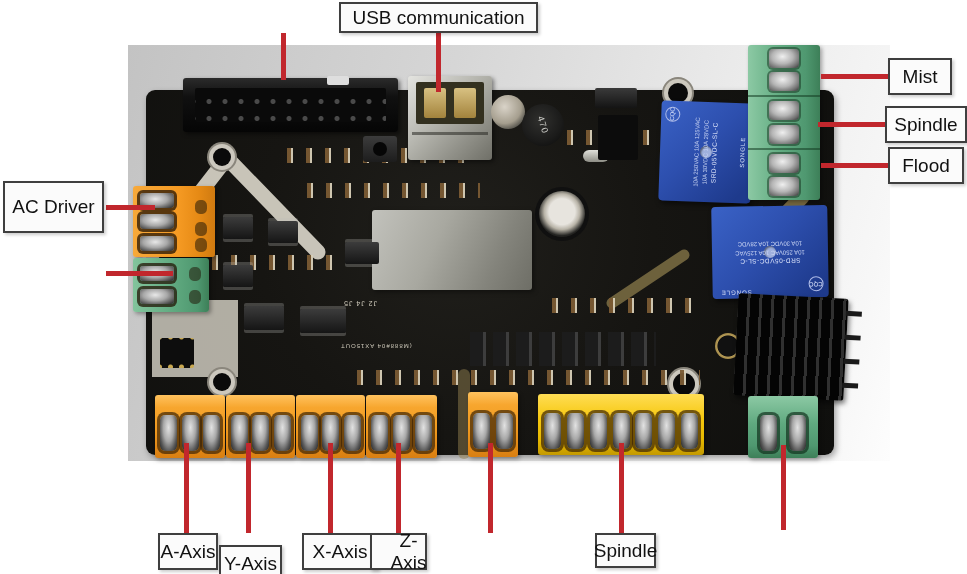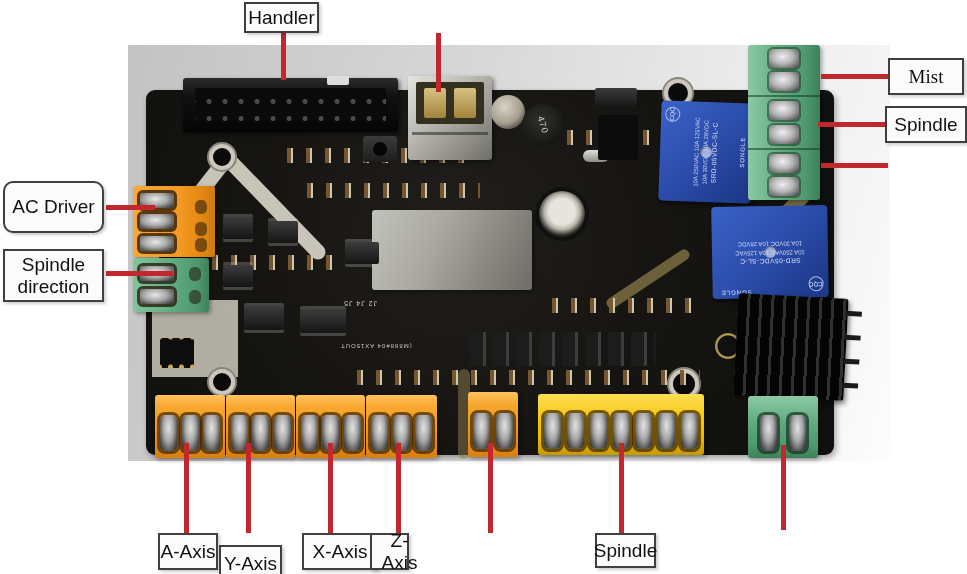--- a/index.html
+++ b/index.html
@@ -118,29 +118,29 @@
   .silk{position:absolute;z-index:4;color:#cfcabb;transform:rotate(180deg);letter-spacing:1px;}
   .silk-jumpers{left:215px;top:255px;font-size:7px;}
   .silk-code{left:212px;top:298px;font-size:6px;}
 
   
   .lbl{position:absolute;z-index:20;background:var(--label_bg,#fbfbfb);border:2px solid var(--label_border,#3f3f3f);
        color:#111;display:flex;align-items:center;justify-content:center;text-align:center;
        font-size:19px;line-height:1.15;box-shadow:2px 2px 3px rgba(0,0,0,.2);box-sizing:border-box;}
   .lbl-handler{left:244px;top:2px;width:75px;height:31px;}
   .lbl-usb{left:339px;top:2px;width:199px;height:31px;}
-  .lbl-mist{left:888px;top:58px;width:76px;height:37px;font-family:Liberation Serif, serif;}
+  .lbl-mist{left:888px;top:58px;width:64px;height:37px;}
   .lbl-spindle{left:885px;top:106px;width:82px;height:37px;}
   .lbl-flood{left:888px;top:147px;width:76px;height:37px;}
-  .lbl-ac{left:3px;top:181px;width:101px;height:52px;border-radius:10px;}
+  .lbl-ac{left:3px;top:181px;width:101px;height:52px;}
   .lbl-sdir{left:3px;top:249px;width:101px;height:53px;padding:2px;}
   .lbl-a{left:158px;top:533px;width:60px;height:37px;}
   .lbl-y{left:219px;top:533px;width:63px;height:37px;margin-top:12px;}
   .lbl-x{left:302px;top:533px;width:76px;height:37px;}
-  .lbl-z{left:370px;top:533px;width:39px;height:37px;padding-left:20px;}
+  .lbl-z{left:370px;top:533px;width:57px;height:37px;padding-left:20px;}
   .lbl-estop{left:455px;top:533px;width:65px;height:37px;}
   .lbl-limits{left:595px;top:533px;width:61px;height:35px;}
   .lbl-power{left:747px;top:530px;width:76px;height:38px;}
 
   .cline{position:absolute;z-index:19;background:var(--callout_red,#c1272d);}
   .v{width:5px;} .h{height:5px;}
   .l-handler{left:281px;top:33px;height:47px;}
   .l-usb{left:436px;top:33px;height:59px;}
   .l-mist{left:821px;top:74px;width:67px;}
   .l-spindle{left:818px;top:122px;width:67px;}
@@ -324,24 +324,24 @@
   <div class="cline h l-ac"></div>
   <div class="cline h l-sdir"></div>
   <div class="cline v l-a"></div>
   <div class="cline v l-y"></div>
   <div class="cline v l-x"></div>
   <div class="cline v l-z"></div>
   <div class="cline v l-estop"></div>
   <div class="cline v l-limits"></div>
   <div class="cline v l-power"></div>
 
-  <div class="lbl lbl-handler">Handler</div>
+  <div class="lbl lbl-usb">USB communication</div>
   <div class="lbl lbl-mist">Mist</div>
   <div class="lbl lbl-spindle">Spindle</div>
+  <div class="lbl lbl-flood">Flood</div>
   <div class="lbl lbl-ac">AC Driver</div>
-  <div class="lbl lbl-sdir">Spindle direction</div>
   <div class="lbl lbl-a">A-Axis</div>
   <div class="lbl lbl-y">Y-Axis</div>
   <div class="lbl lbl-x">X-Axis</div>
   <div class="lbl lbl-z">Z-Axis</div>
   <div class="lbl lbl-limits">Spindle</div>
 
 </div>
 
 </body></html>

